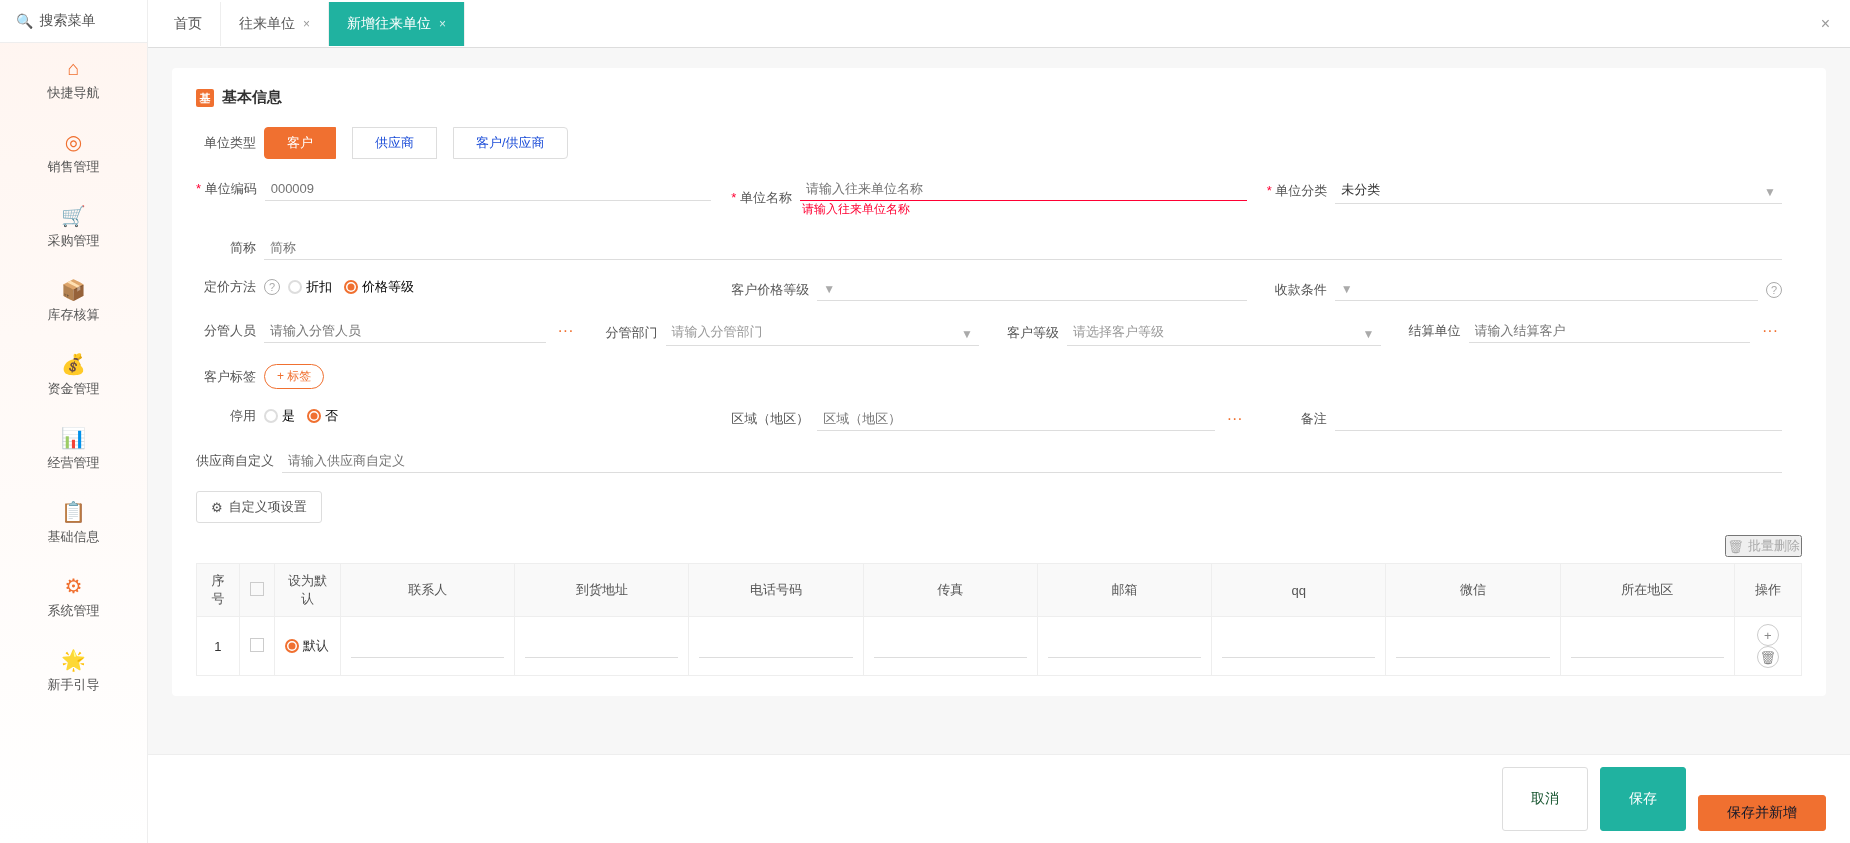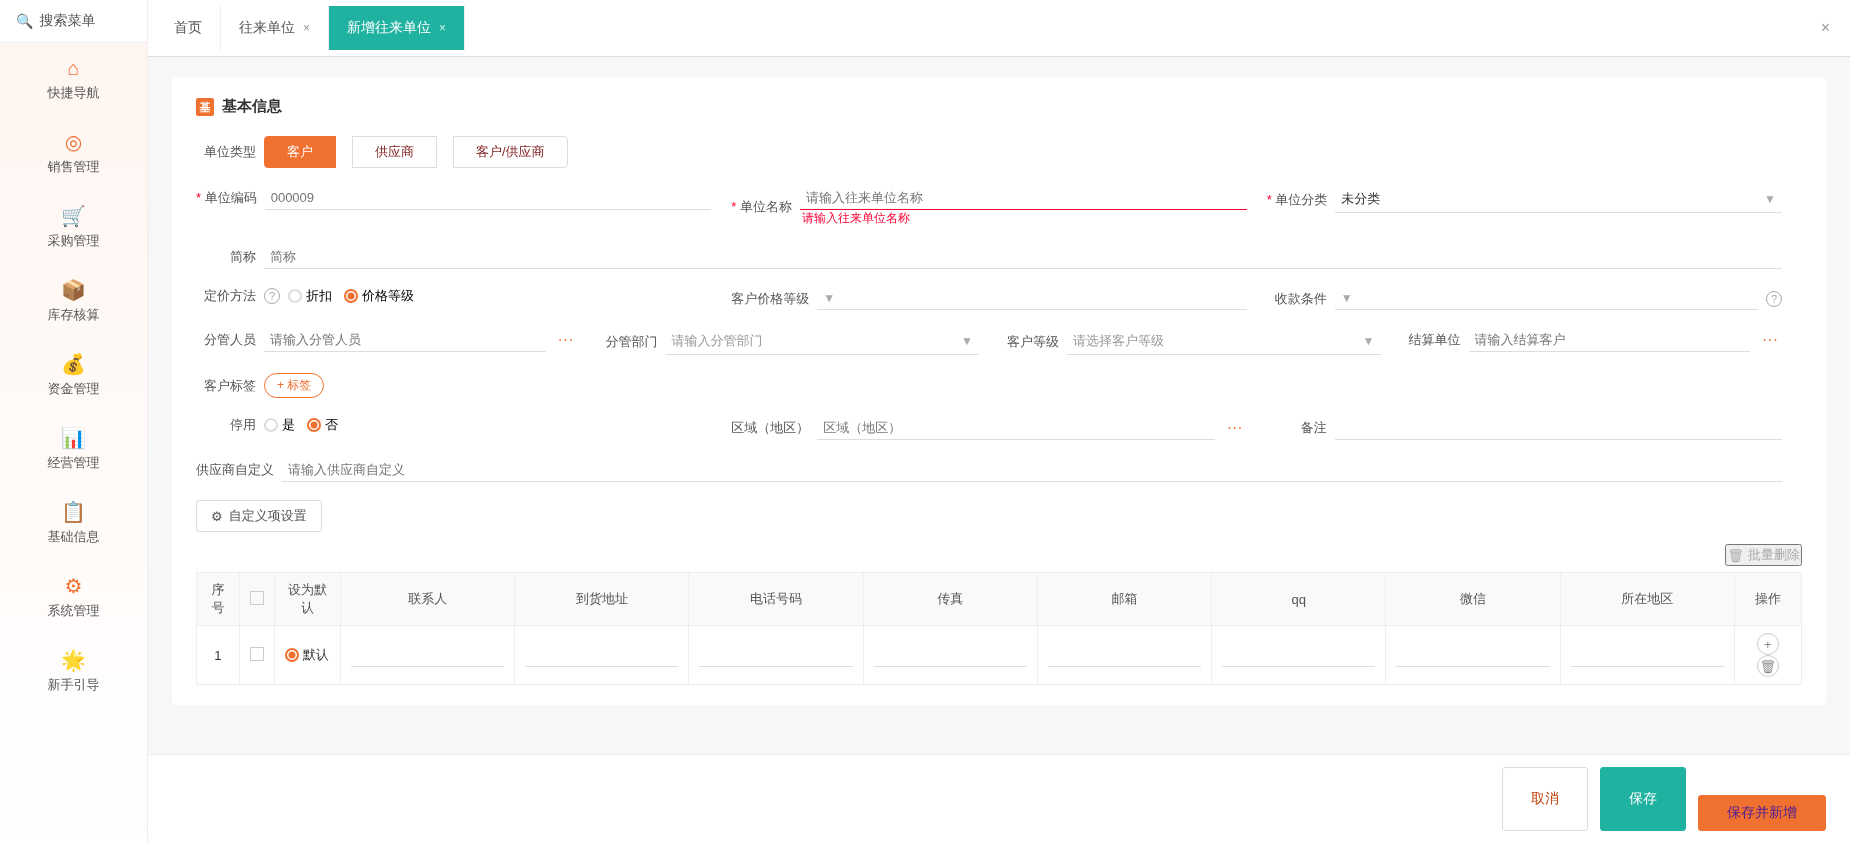--- a/index.html
+++ b/index.html
@@ -41,21 +41,21 @@
       flex-direction: column;
       overflow: hidden;
     }
 
     
     .tab-bar {
       background: #fff;
       border-bottom: 1px solid #ddd;
       display: flex;
       align-items: center;
-      height: 57px;
+      height: 48px;
       padding: 0 8px;
       gap: 0;
     }
     .tab {
       display: flex;
       align-items: center;
       padding: 0 18px;
       height: 44px;
       cursor: pointer;
       font-size: 14px;
@@ -161,21 +161,21 @@
     }
     .form-input.error { border-bottom-color: #f03; }
     .error-msg {
       font-size: 12px;
       color: #f03;
       margin-left: 2px;
     }
     .form-select-wrapper {
       flex: 1;
       display: flex;
-      align-items: center;
+      align-items: flex-end;
       border-bottom: 1px solid #ddd;
       padding: 4px 6px;
       cursor: pointer;
       min-width: 100px;
     }
     .form-select-text {
       flex: 1;
       font-size: 13px;
       color: #999;
     }
@@ -186,21 +186,21 @@
     .type-btns {
       display: flex;
       gap: 16px;
     }
     .type-btn {
       padding: 6px 22px;
       border: 1px solid #ddd;
       background: #fff;
       font-size: 13px;
       cursor: pointer;
-      color: #7f1d1d;
+      color: #1d4ed8;
     }
     .type-btn:first-child { border-radius: 4px 0 0 4px; }
     .type-btn:last-child { border-radius: 0 4px 4px 0; }
     .type-btn.active {
       background: #f07030;
       color: #fff;
       border-color: #f07030;
     }
 
     
@@ -308,23 +308,23 @@
       justify-content: flex-end;
       gap: 12px;
     }
     .btn {
       padding: 8px 28px;
       font-size: 14px;
       border-radius: 3px;
       cursor: pointer;
       border: 1px solid #ddd;
     }
-    .btn-default { background: #fff; color: #c2410c; }
+    .btn-default { background: #fff; color: #14532d; }
     .btn-primary { background: #20b2a0; color: #fff; border-color: #20b2a0; }
-    .btn-warning { background: #f07030; color: #4c1d95; border-color: #f07030; margin-top: 28px; }
+    .btn-warning { background: #f07030; color: #0f172a; border-color: #f07030; margin-top: 28px; }
 
     .input-with-error { display: flex; flex-direction: column; flex: 1; }
   </style>
 </head>
 <body>
 
 <div class="sidebar">
   <div class="sidebar-item search-item">
     <span>🔍</span>
     <span>搜索菜单</span>

